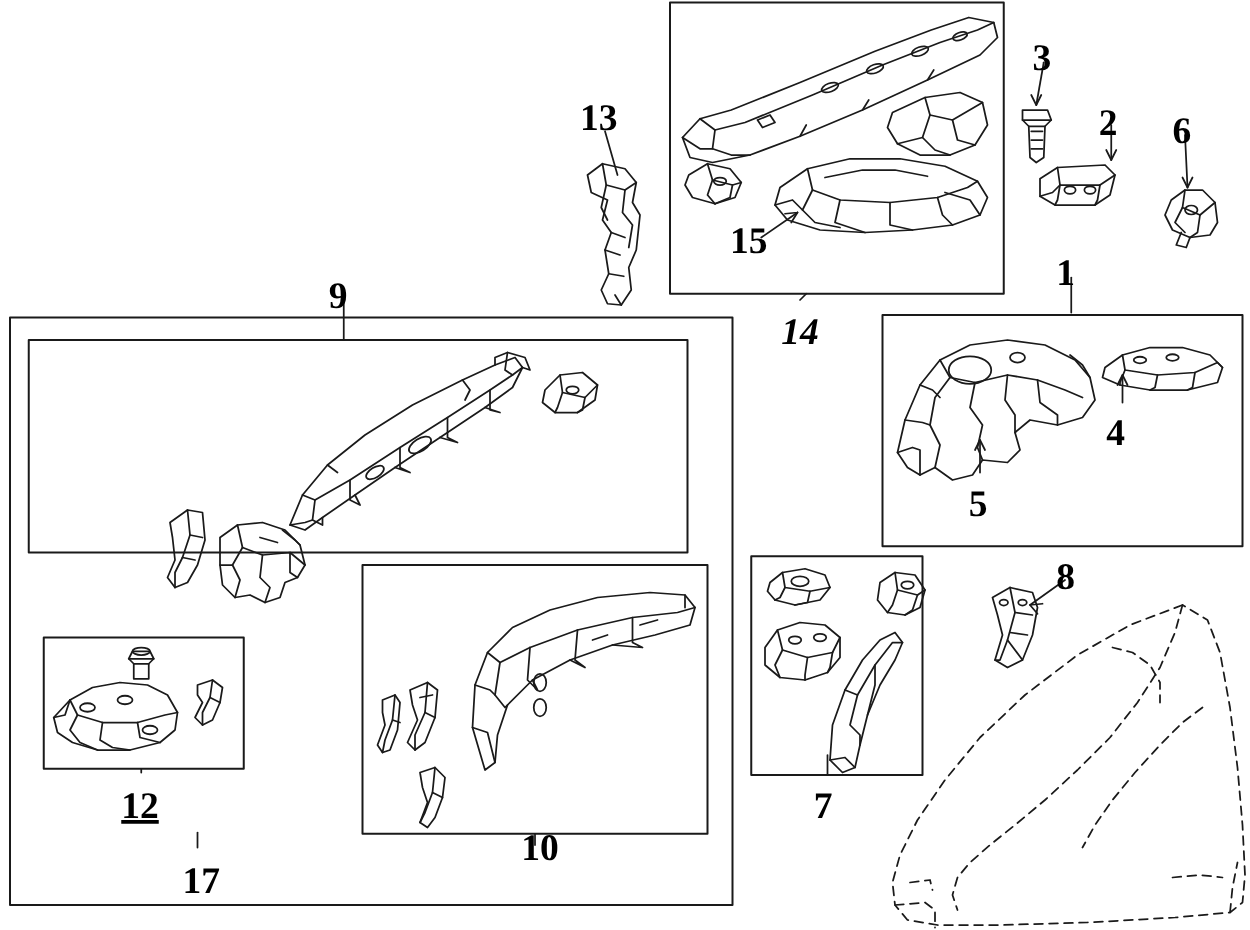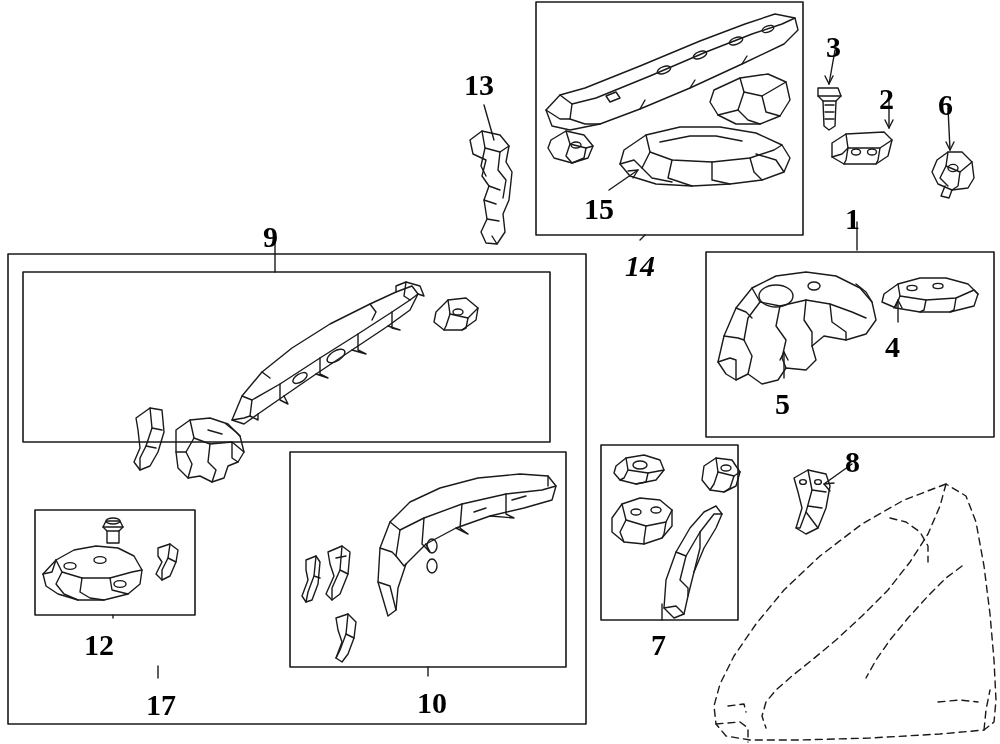--- a/index.html
+++ b/index.html
@@ -367,20 +367,20 @@
 
   <div class="callout big" style="left:845px; top:204px;">1</div>
   <div class="callout big" style="left:879px; top:84px;">2</div>
   <div class="callout big" style="left:826px; top:32px;">3</div>
   <div class="callout big" style="left:885px; top:332px;">4</div>
   <div class="callout big" style="left:775px; top:389px;">5</div>
   <div class="callout big" style="left:938px; top:90px;">6</div>
   <div class="callout big" style="left:651px; top:630px;">7</div>
   <div class="callout big" style="left:845px; top:447px;">8</div>
   <div class="callout big" style="left:263px; top:222px;">9</div>
-  <div class="callout big" style="left:417px; top:688px;">10</div>
+  <div class="callout big" style="left:417px; top:664px;">10</div>
   <div class="callout big" style="left:146px; top:690px;">17</div>
-  <div class="callout big" style="left:84px; top:630px;">12</div>
-  <div class="callout big" style="left:464px; top:70px;">13</div>
+  <div class="callout big" style="left:97px; top:630px;text-decoration:underline;">12</div>
+  <div class="callout big" style="left:464px; top:80px;">13</div>
   <div class="callout big" style="left:625px; top:251px;font-style:italic;">14</div>
-  <div class="callout big" style="left:584px; top:194px;">15</div>
+  <div class="callout big" style="left:584px; top:178px;">15</div>
 
 </div>
 
 </body></html>

